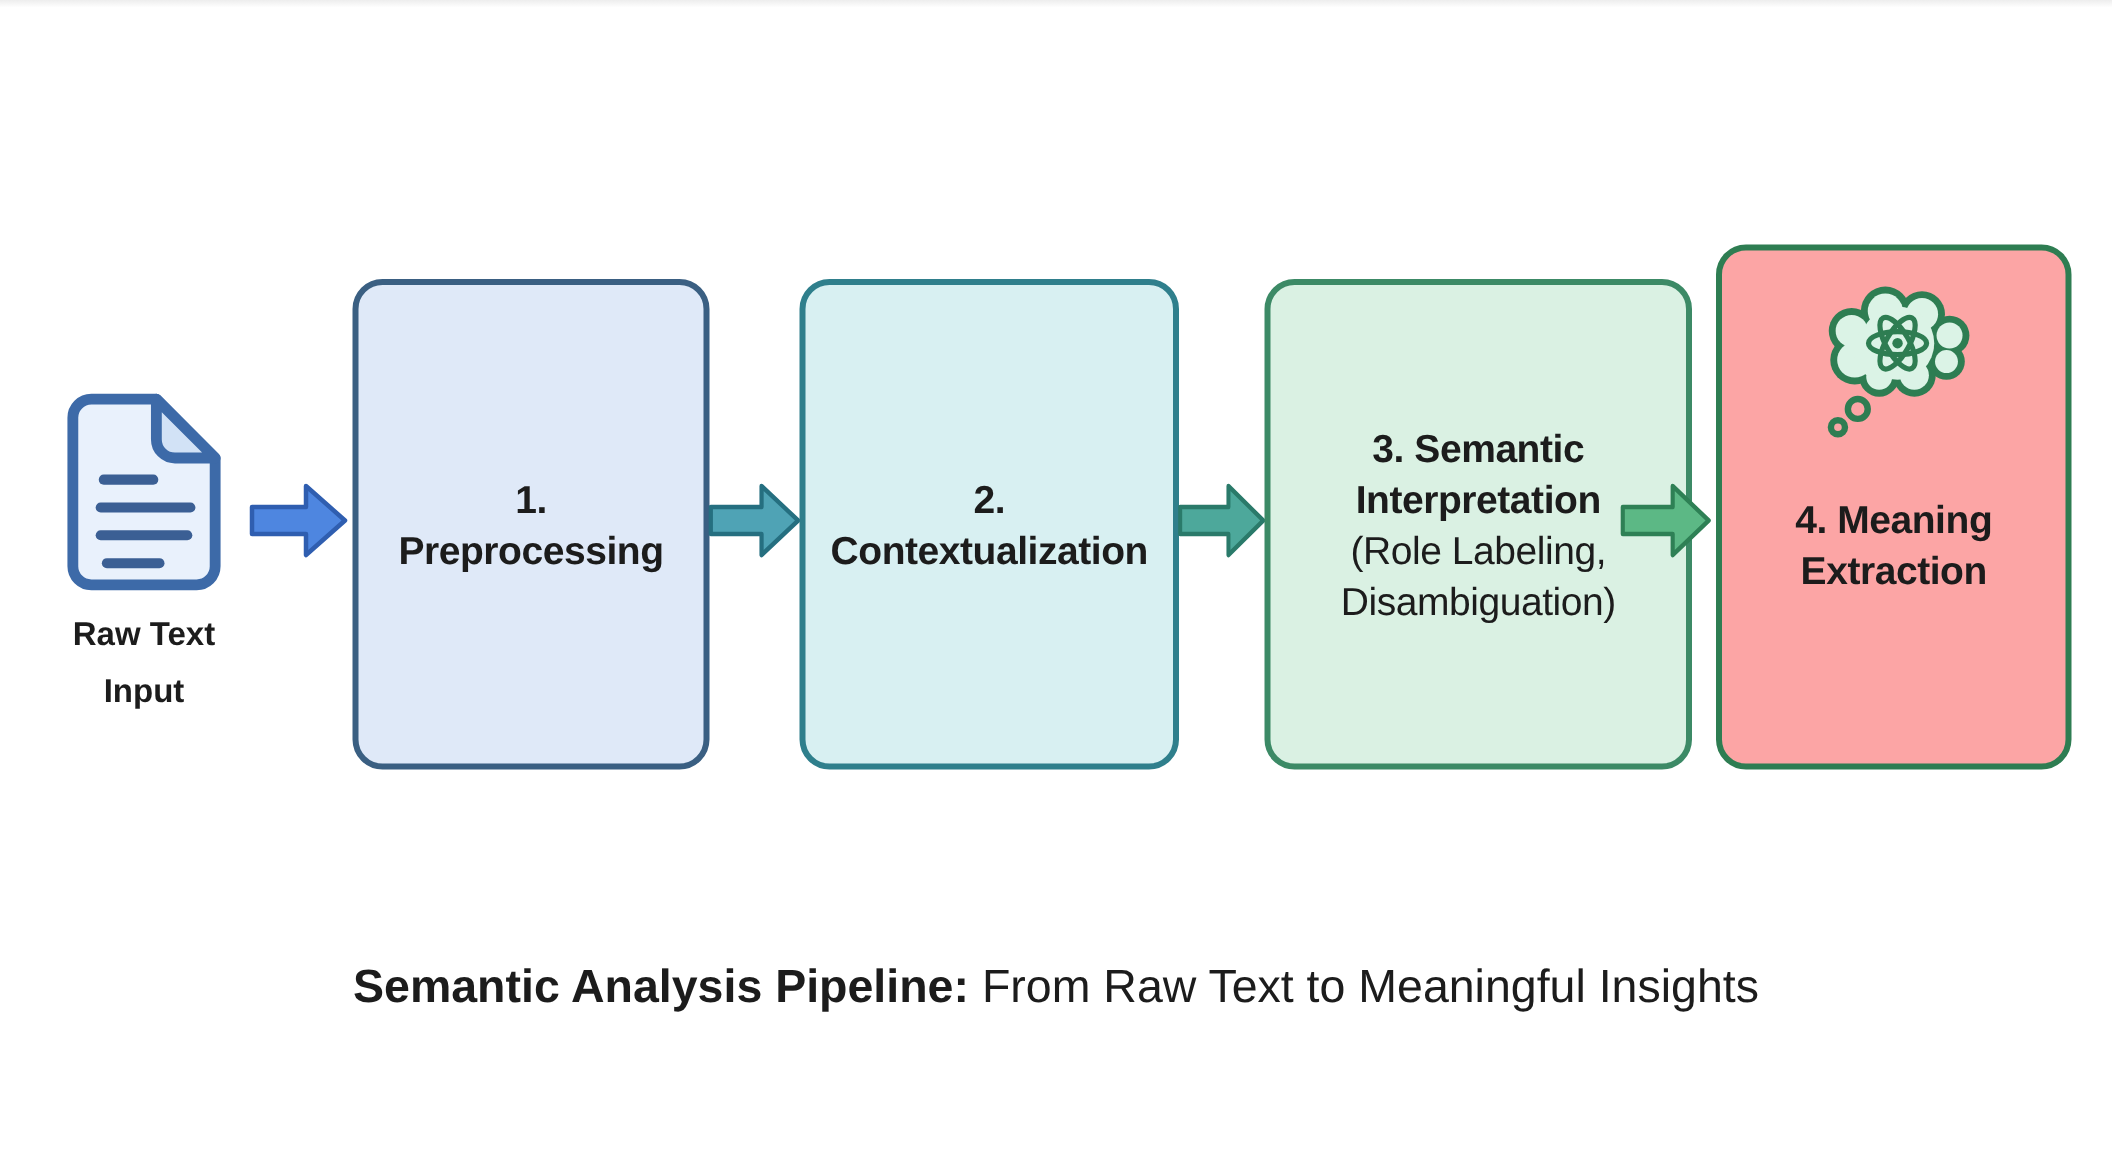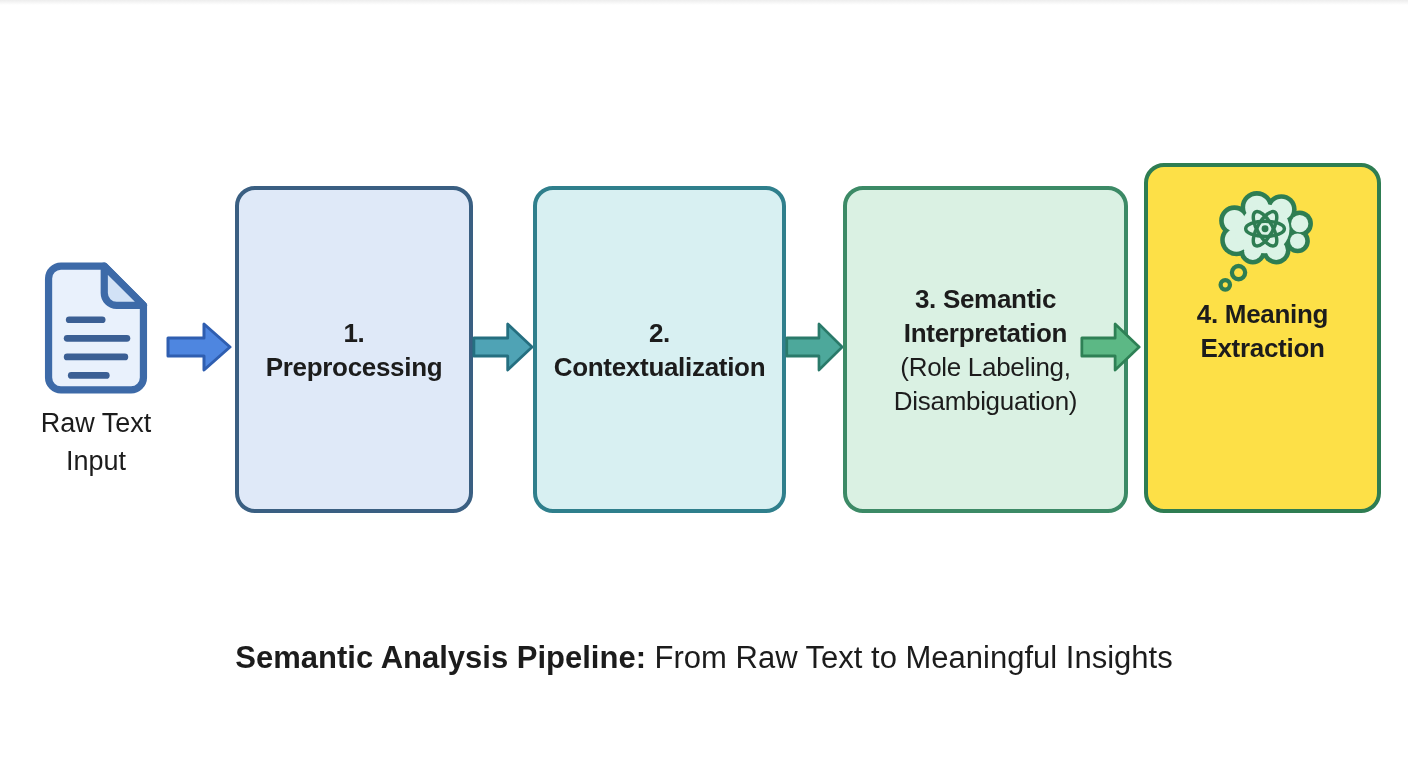--- a/index.html
+++ b/index.html
@@ -21,23 +21,23 @@
 
   
   .input-group {
     position: absolute;
     left: 18px; top: 262px; width: 156px;
     text-align: center;
   }
   .doc-icon { display: block; margin: 0 auto; width: 104px; height: 132px; }
   .input-label {
     margin-top: 10px;
-    font-size: 27px;
+    font-size: 22px;
     line-height: 38px;
-    font-weight: 400;
+    font-weight: 700;
     white-space: pre-line;
   }
 
   
   .arrow { position: absolute; top: 319px; height: 56px; }
   .arrow-1 { left: 166px; width: 66px; }
   .arrow-2 { left: 472px; width: 62px; }
   .arrow-3 { left: 785px; width: 59px; }
   .arrow-4 { left: 1080px; width: 61px; }
 
@@ -134,21 +134,21 @@
     <div class="stage-text-bold">3. Semantic
 Interpretation</div>
     <div class="stage-text-normal">(Role Labeling,
 Disambiguation)</div>
   </div>
 
   <svg class="arrow arrow-4" viewBox="0 0 66 56" preserveAspectRatio="none">
     <path d="M2,19 L38,19 L38,5 L64,28 L38,51 L38,37 L2,37 Z" stroke-width="3" stroke-linejoin="round" style="fill: rgb(92, 184, 133); stroke: rgb(46, 128, 85);"></path>
   </svg>
 
-  <div class="stage stage-4" style="background-color: #fde047; border-color: rgb(46, 125, 82);">
+  <div class="stage stage-4" style="background-color: #fca5a5; border-color: rgb(46, 125, 82); gap: 32px;">
     <svg class="bubble-icon" viewBox="0 0 120 104">
 
       <g style="fill: rgb(46, 125, 82);">
         <circle cx="34" cy="52" r="16"></circle>
           <circle cx="32" cy="33" r="15"></circle>
         <circle cx="54" cy="20" r="16"></circle>
           <circle cx="78" cy="22" r="15"></circle>
         <circle cx="96" cy="36" r="13"></circle>
           <circle cx="94" cy="53" r="12"></circle>
         <circle cx="73" cy="62" r="14"></circle>

